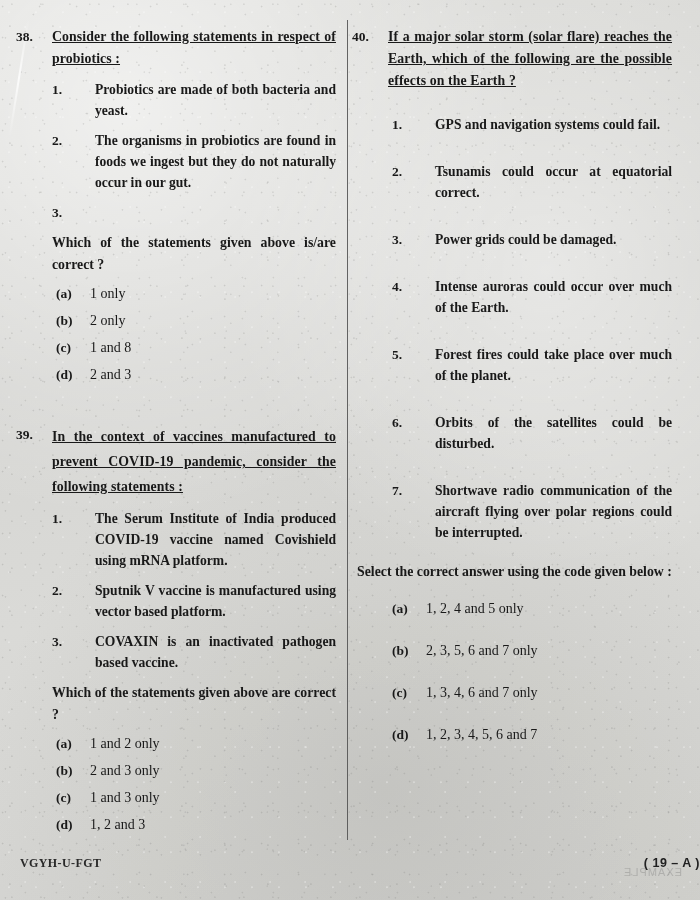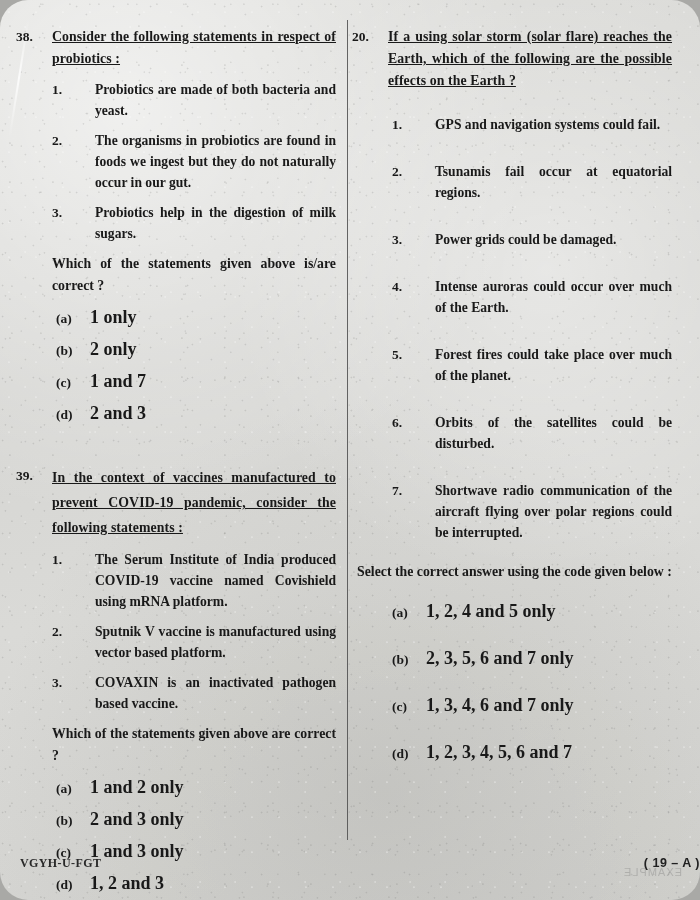--- a/index.html
+++ b/index.html
@@ -14,21 +14,20 @@
     overflow: hidden;
     background-color: #d6d6d3;
     background-image:
       radial-gradient(circle at 18% 12%, rgba(255,255,255,0.55) 0%, rgba(255,255,255,0) 42%),
       radial-gradient(circle at 78% 30%, rgba(255,255,255,0.40) 0%, rgba(255,255,255,0) 38%),
       radial-gradient(circle at 55% 88%, rgba(160,160,155,0.30) 0%, rgba(255,255,255,0) 45%),
       linear-gradient(170deg, #dcdcd9 0%, #d4d4d1 38%, #d8d8d5 62%, #cfcfcc 100%);
     font-family: "Liberation Serif", "DejaVu Serif", serif;
     color: #1b1b1b;
     filter: contrast(1.02);
-    border-radius: 28px;
   }
   
   .grain {
     position: absolute;
     inset: 0;
     pointer-events: none;
     opacity: 0.5;
     background-image:
       radial-gradient(circle at 7% 21%, rgba(90,90,88,0.35) 0.5px, transparent 1.2px),
       radial-gradient(circle at 23% 67%, rgba(90,90,88,0.30) 0.5px, transparent 1.2px),
@@ -136,22 +135,22 @@
     align-items: baseline;
     margin-bottom: 11px;
   }
   .opt-key {
     width: 34px;
     flex: 0 0 34px;
     font-weight: bold;
     font-size: 13.5px;
   }
   .opt-val {
-    font-weight: bold;
-    font-size: 18px;
+    font-weight: normal;
+    font-size: 14px;
   }
 
   .spacer-q { height: 30px; }
 
   .footer {
     position: absolute;
     left: 0;
     right: 0;
     bottom: 20px;
     height: 24px;
@@ -210,36 +209,35 @@
         <div class="stmt">
           <div class="stmt-num">1.</div>
           <div class="stmt-text">Probiotics are made of both bacteria and yeast.</div>
         </div>
         <div class="stmt">
           <div class="stmt-num">2.</div>
           <div class="stmt-text">The organisms in probiotics are found in foods we ingest but they do not naturally occur in our gut.</div>
         </div>
         <div class="stmt">
           <div class="stmt-num">3.</div>
-          <div class="stmt-text">Probiotics help in the digestion of milk sugars.</div>
         </div>
       </div>
       <div class="q-tail">Which of the statements given above is/are correct ?</div>
       <div class="opts">
         <div class="opt">
           <div class="opt-key">(a)</div>
           <div class="opt-val">1 only</div>
         </div>
         <div class="opt">
           <div class="opt-key">(b)</div>
           <div class="opt-val">2 only</div>
         </div>
         <div class="opt">
           <div class="opt-key">(c)</div>
-          <div class="opt-val">1 and 7</div>
+          <div class="opt-val">1 and 8</div>
         </div>
         <div class="opt">
           <div class="opt-key">(d)</div>
           <div class="opt-val">2 and 3</div>
         </div>
       </div>
     </div>
 
     <div class="spacer-q"></div>
 
@@ -280,31 +278,31 @@
           <div class="opt-key">(d)</div>
           <div class="opt-val">1, 2 and 3</div>
         </div>
       </div>
     </div>
   </div>
 
   <div class="col col-right">
     <div class="q">
       <div class="q-head">
-        <div class="q-num">20.</div>
-        <div class="q-text">If a using solar storm (solar flare) reaches the Earth, which of the following are the possible effects on the Earth ?</div>
+        <div class="q-num">40.</div>
+        <div class="q-text">If a major solar storm (solar flare) reaches the Earth, which of the following are the possible effects on the Earth ?</div>
       </div>
       <div class="stmts" style="margin-top:22px">
         <div class="stmt wide" style="margin-bottom:26px">
           <div class="stmt-num">1.</div>
           <div class="stmt-text">GPS and navigation systems could fail.</div>
         </div>
         <div class="stmt wide" style="margin-bottom:26px">
           <div class="stmt-num">2.</div>
-          <div class="stmt-text">Tsunamis fail occur at equatorial regions.</div>
+          <div class="stmt-text">Tsunamis could occur at equatorial correct.</div>
         </div>
         <div class="stmt wide" style="margin-bottom:26px">
           <div class="stmt-num">3.</div>
           <div class="stmt-text">Power grids could be damaged.</div>
         </div>
         <div class="stmt wide" style="margin-bottom:26px">
           <div class="stmt-num">4.</div>
           <div class="stmt-text">Intense auroras could occur over much of the Earth.</div>
         </div>
         <div class="stmt wide" style="margin-bottom:26px">

